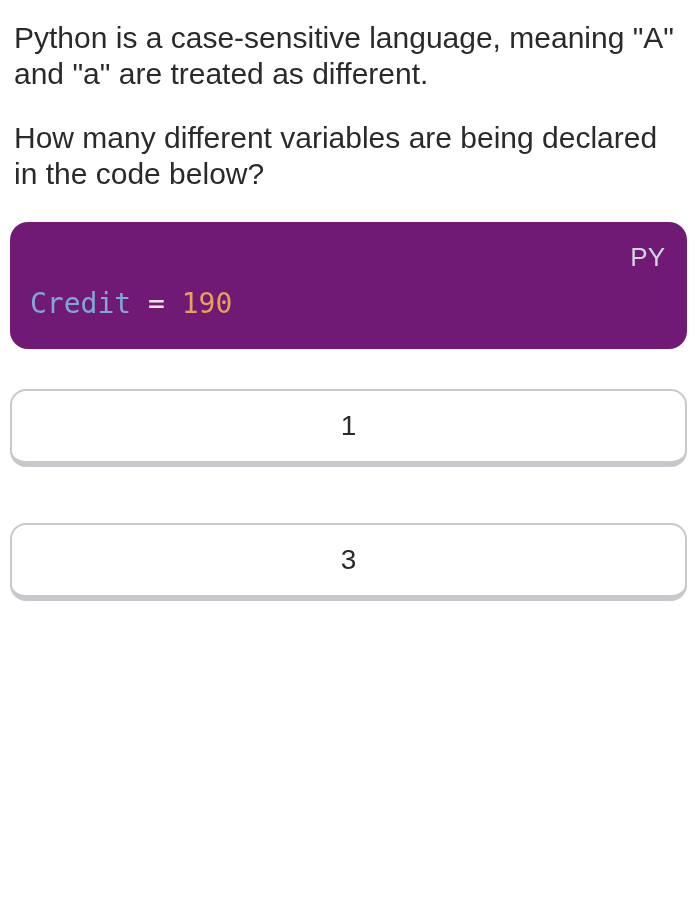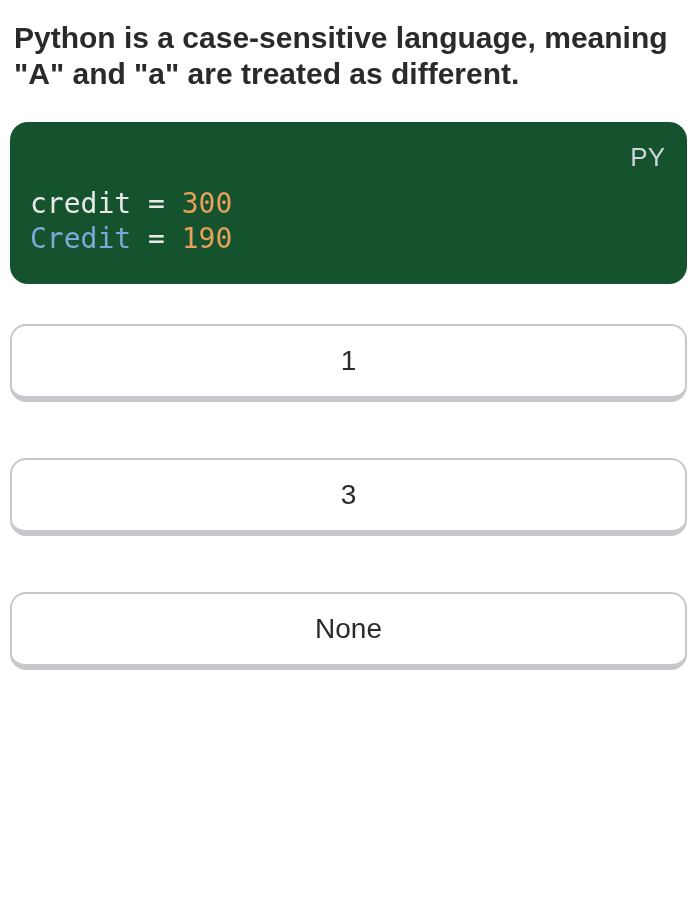--- a/index.html
+++ b/index.html
@@ -7,27 +7,27 @@
     width: 697px;
     height: 923px;
     background: #ffffff;
     font-family: 'Comic Sans MS', 'Chalkboard SE', cursive, sans-serif;
     padding: 20px 10px;
     color: #2a2a2a;
   }
   .question {
     font-size: 30px;
     line-height: 1.2;
-    font-weight: 700;
+    font-weight: 400;
     margin-bottom: 30px;
     padding: 0 4px;
   }
   .question p { margin-bottom: 28px; }
   .code-block {
-    background: #14532d;
+    background: #701a75;
     border-radius: 18px;
     padding: 24px 20px 28px 20px;
     margin: 0 0 40px 0;
     position: relative;
     font-family: 'Menlo', 'Consolas', monospace;
   }
   .code-lang {
     position: absolute;
     top: 20px;
     right: 22px;
@@ -63,27 +63,26 @@
     cursor: pointer;
     background: #fff;
   }
   .answer:last-child { margin-bottom: 0; }
 </style>
 </head>
 <body>
 
 <div class="question">
   <p>Python is a case-sensitive language,  meaning "A" and "a" are treated as different.</p>
+  <p>How many different variables are being declared in the code below?</p>
 </div>
 
 <div class="code-block">
   <div class="code-lang">PY</div>
   <div class="code-lines" id="code-lines">
-      <div class="code-line"><span class="tok-var1">credit</span> <span class="tok-op">=</span> <span class="tok-num">300</span></div>
       <div class="code-line"><span class="tok-var2">Credit</span> <span class="tok-op">=</span> <span class="tok-num">190</span></div>
     </div>
 </div>
 
 <div class="answers" id="answer-list">
     <div class="answer">1</div>
     <div class="answer">3</div>
-    <div class="answer">None</div>
   </div>
 
 </body></html>

